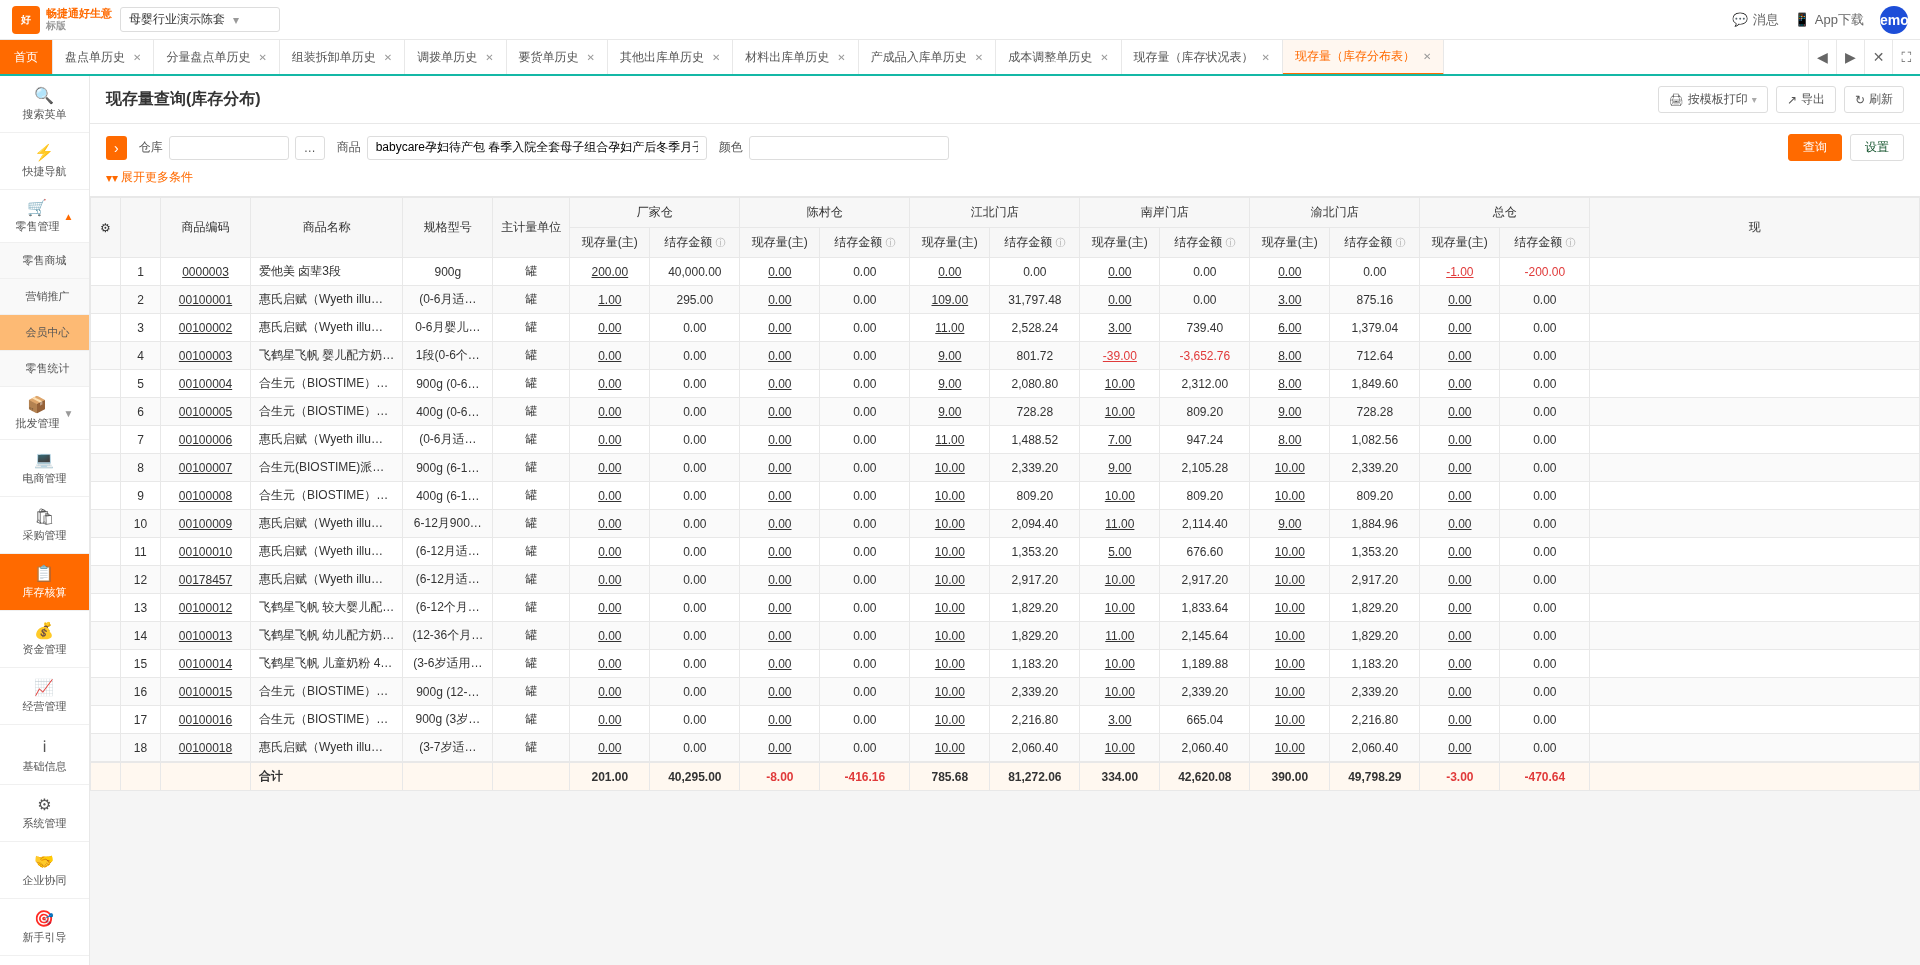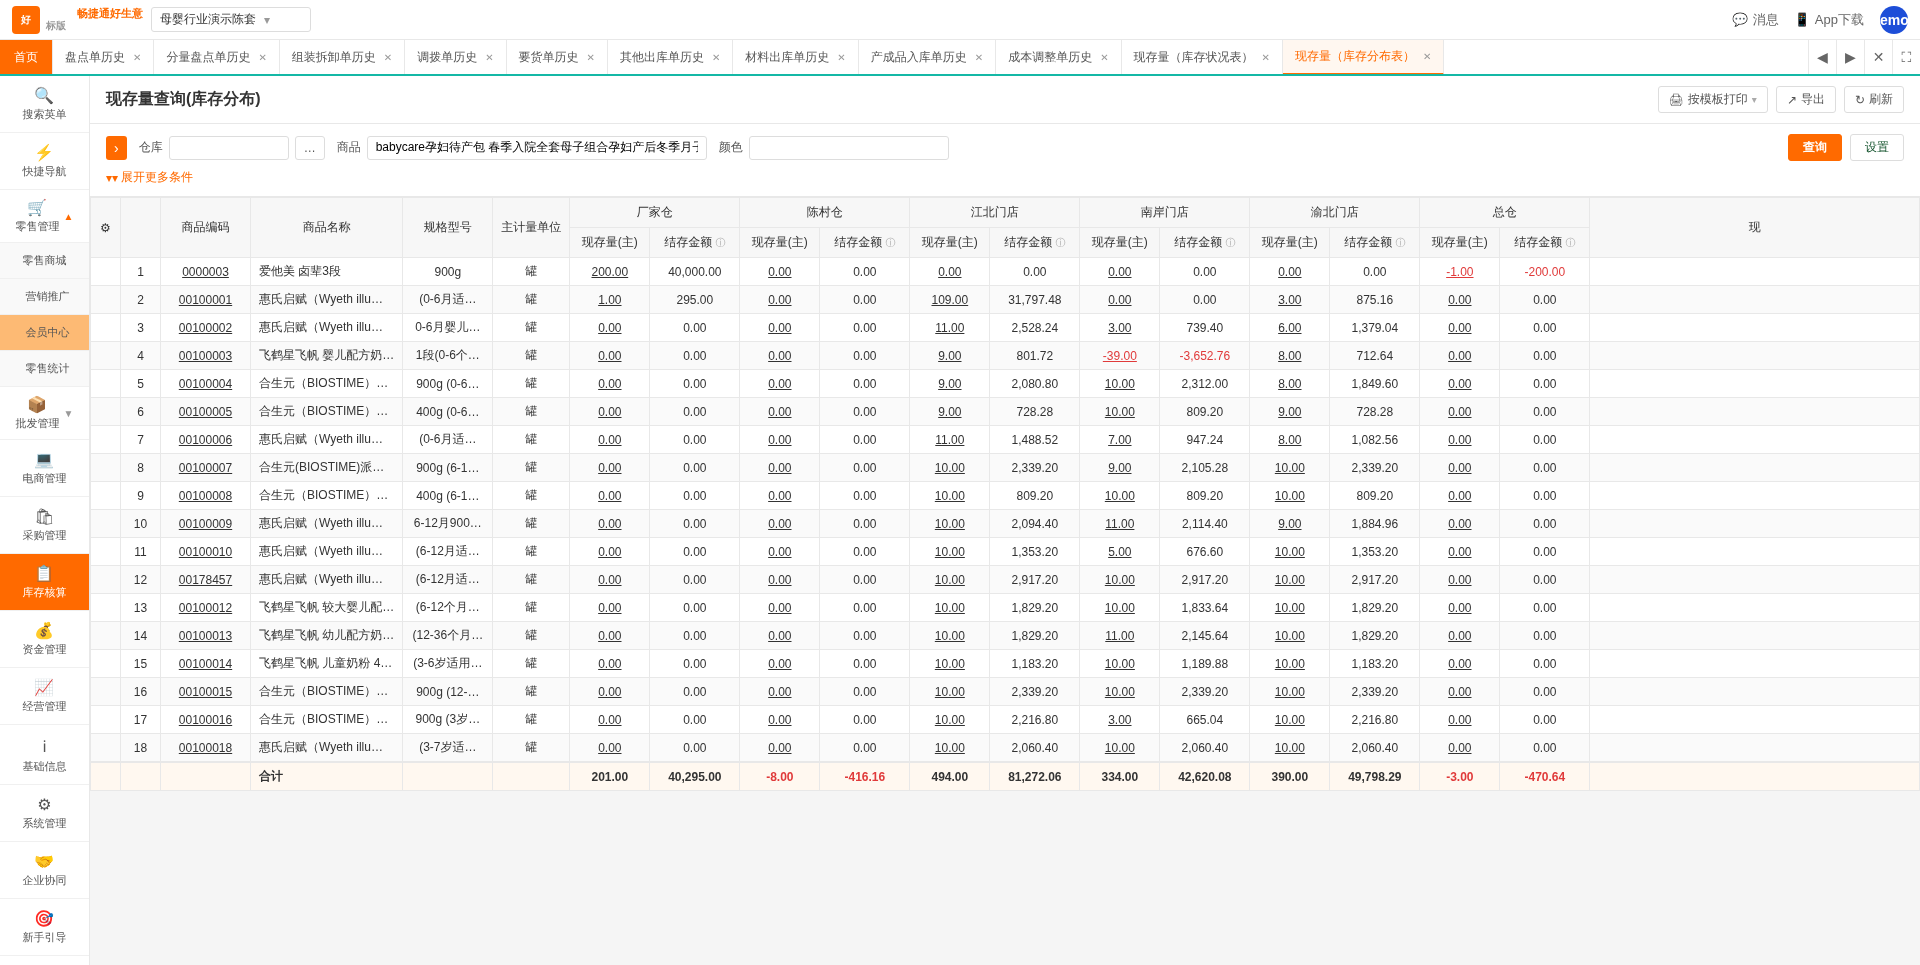--- a/index.html
+++ b/index.html
@@ -34,21 +34,21 @@
     .sidebar-item .s-icon { font-size: 16px; margin-bottom: 2px; }
 
     
     .content-area { flex: 1; display: flex; flex-direction: column; overflow: hidden; }
 
     
     .page-header { background: #fff; padding: 10px 16px 0; border-bottom: 1px solid #e8e8e8; display: flex; align-items: center; justify-content: space-between; }
     .page-title { font-size: 16px; font-weight: bold; color: #333; padding-bottom: 10px; }
     .page-actions { display: flex; align-items: center; gap: 8px; padding-bottom: 10px; }
     .btn-action { border: 1px solid #ddd; background: #fff; border-radius: 3px; padding: 4px 10px; font-size: 12px; cursor: pointer; color: #555; display: flex; align-items: center; gap: 4px; }
-    .btn-primary { background: #ff6a00; color: #fff; border: 1px solid #ff6a00; border-radius: 3px; padding: 4px 14px; font-size: 12px; cursor: pointer; font-weight: bold; }
+    .btn-primary { background: #ff6a00; color: #fff; border: 1px solid #ff6a00; border-radius: 3px; padding: 4px 14px; font-size: 12px; cursor: pointer; }
     .btn-secondary { background: #fff; color: #14532d; border: 1px solid #ddd; border-radius: 3px; padding: 4px 14px; font-size: 12px; cursor: pointer; }
 
     
     .search-panel { background: #fff; padding: 10px 16px; border-bottom: 1px solid #e8e8e8; }
     .search-row { display: flex; align-items: center; gap: 12px; flex-wrap: wrap; }
     .search-item { display: flex; align-items: center; gap: 6px; }
     .search-label { color: #555; font-size: 12px; white-space: nowrap; }
     .search-input { border: 1px solid #ddd; border-radius: 3px; padding: 4px 8px; font-size: 12px; width: 120px; }
     .search-input-long { width: 340px; }
     .search-input-medium { width: 200px; }
@@ -77,21 +77,21 @@
     .info-icon { color: #aaa; font-size: 10px; cursor: pointer; }
   </style>
 </head>
 <body>
 
 <div class="top-bar">
   <div class="top-bar-left">
     <div class="logo-area">
       <div class="logo-icon">好</div>
       <div>
-        <div style="font-size:11px;line-height:1.2;margin-left:31px;">畅捷通好生意</div>
+        <div style="font-size:11px;line-height:1.2;">畅捷通好生意</div>
         <div style="font-size:10px;color:#999;line-height:1.2;">标版</div>
       </div>
     </div>
     <div class="dropdown-select" style="min-width:160px;">
       <span>母婴行业演示陈套</span>
       <span style="margin-left:4px;color:#999;">▾</span>
     </div>
   </div>
   <div class="top-bar-right">
     <span>
@@ -677,21 +677,21 @@
   <td></td>
   <td></td>
   <td></td>
   <td class="text-left">合计</td>
   <td></td>
   <td></td>
   <td>201.00</td>
   <td>40,295.00</td>
   <td class="text-red">-8.00</td>
   <td class="text-red">-416.16</td>
-  <td>494.00</td>
+  <td>785.68</td>
   <td>81,272.06</td>
   <td>334.00</td>
   <td>42,620.08</td>
   <td>390.00</td>
   <td>49,798.29</td>
   <td class="text-red">-3.00</td>
   <td class="text-red">-470.64</td>
   <td></td>
 </tr>
           </tbody>

